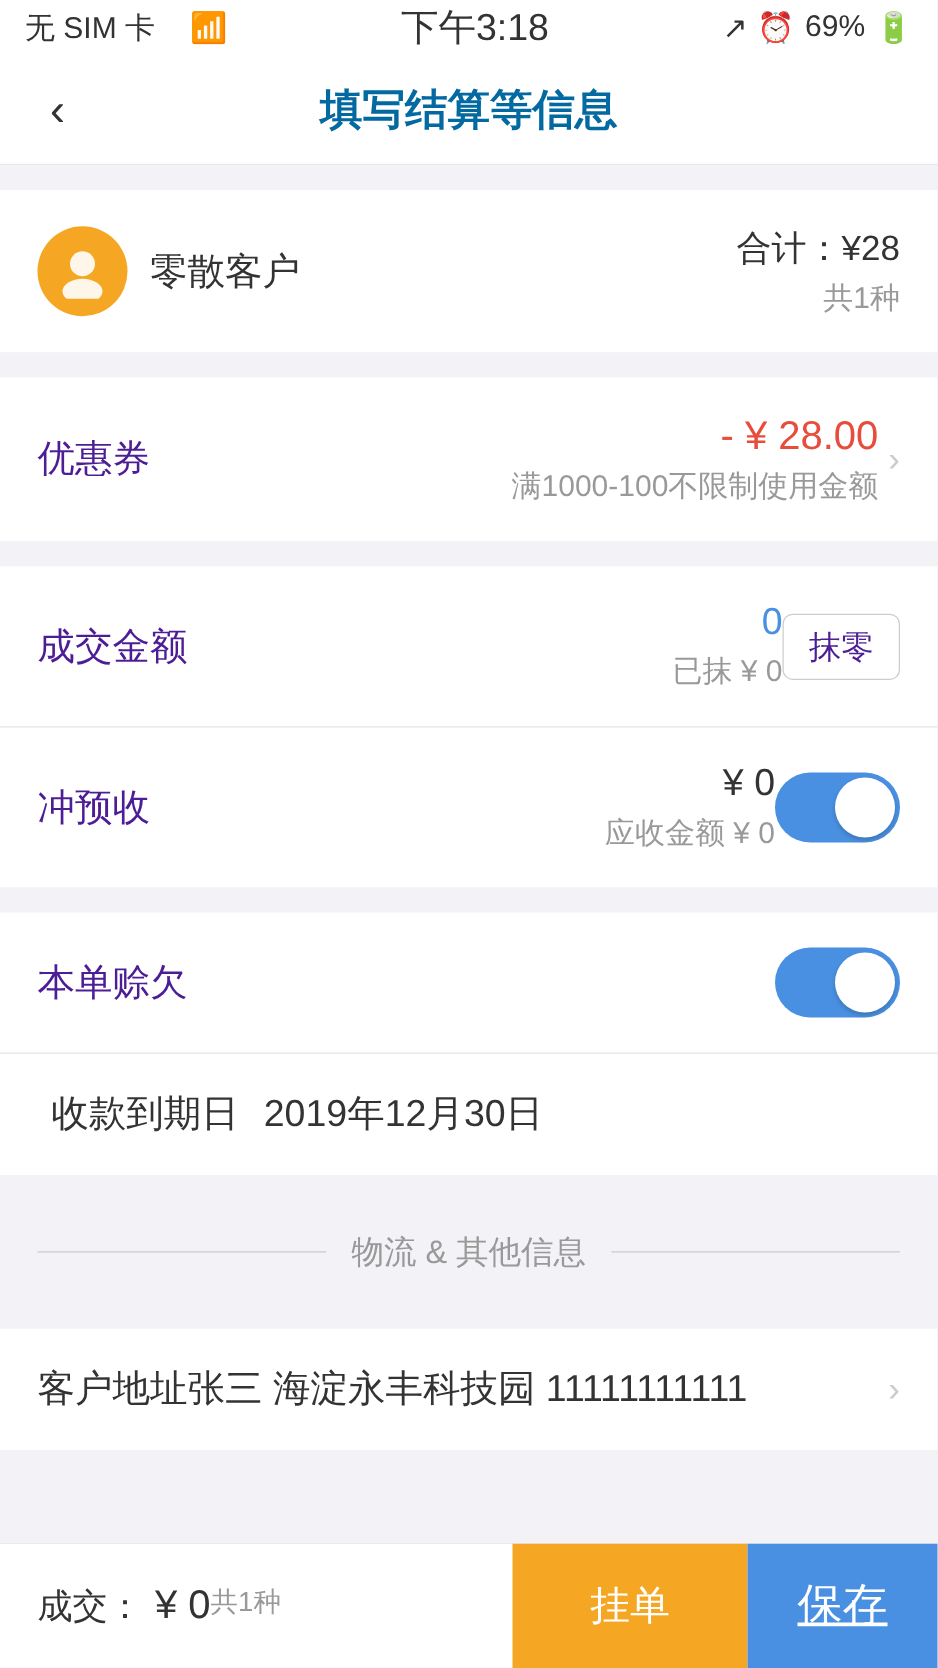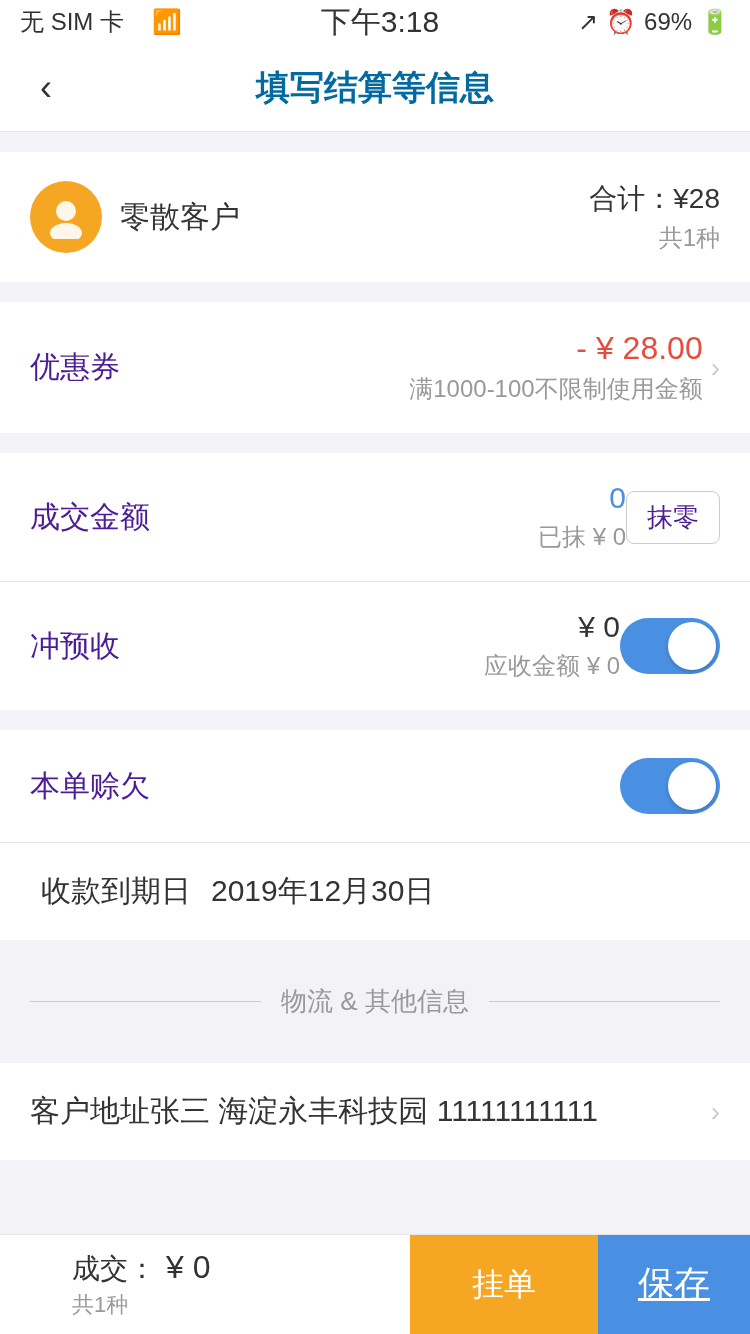--- a/index.html
+++ b/index.html
@@ -193,22 +193,21 @@
       height: 100px;
       background: #fff;
       display: flex;
       align-items: center;
       border-top: 1px solid #e5e5ea;
     }
     .bottom-summary {
       flex: 1;
       padding: 0 30px;
       display: flex;
-      flex-direction: column;
-      margin-left: 42px;
+      flex-direction: row;
     }
     .bottom-summary-main { font-size: 28px; color: #333; display: flex; gap: 10px; align-items: baseline; }
     .bottom-summary-label { color: #333; }
     .bottom-summary-value { font-size: 32px; font-weight: 500; color: #333; }
     .bottom-summary-sub { font-size: 22px; color: #999; margin-top: 2px; }
     .btn-hang {
       width: 188px;
       height: 100px;
       background: #f5a623;
       color: #fff;

